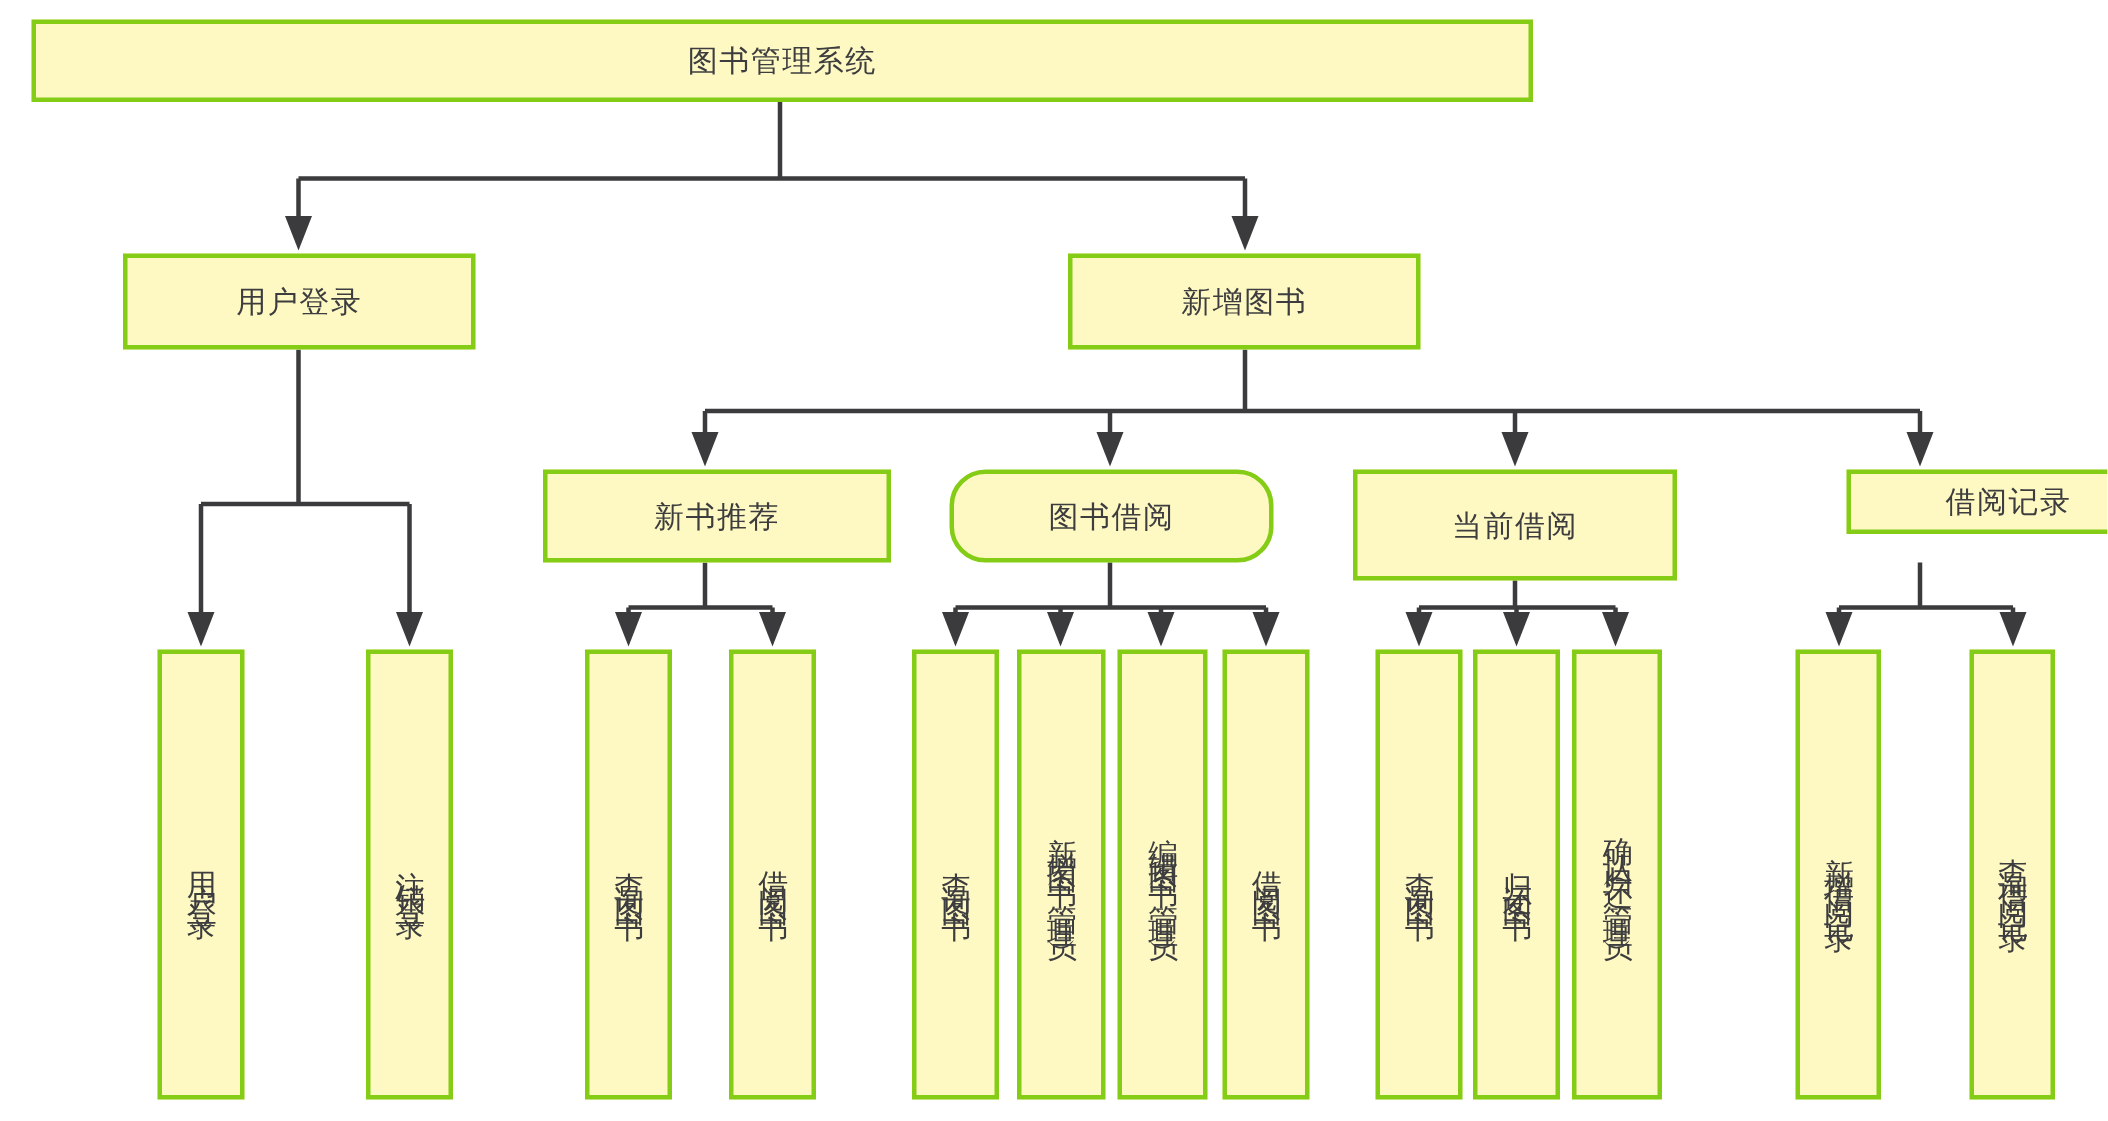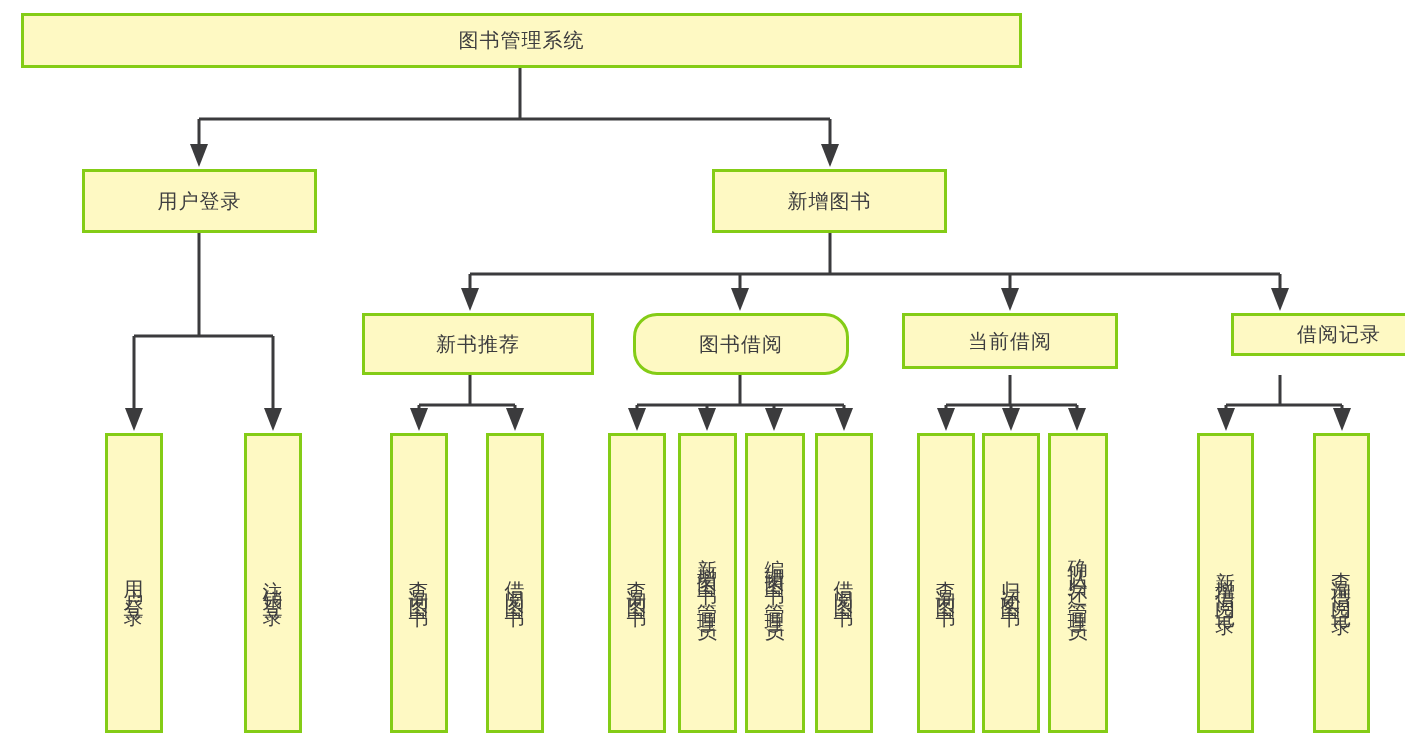--- a/index.html
+++ b/index.html
@@ -42,21 +42,21 @@
     white-space: nowrap;
   }
   
   .n-root   { left: 21px;  top: 13px;  width: 1001px; height: 55px; }
   
   .n-login  { left: 82px;  top: 169px; width: 235px; height: 64px; }
   .n-mgmt   { left: 712px; top: 169px; width: 235px; height: 64px; }
   
   .n-newb   { left: 362px;  top: 313px; width: 232px; height: 62px; }
   .n-bborrow{ left: 633px;  top: 313px; width: 216px; height: 62px; border-radius: 24px; }
-  .n-cborrow{ left: 902px;  top: 313px; width: 216px; height: 56px; }
+  .n-cborrow{ left: 902px;  top: 313px; width: 216px; height: 74px; }
   .n-brec   { left: 1231px; top: 313px; width: 216px; height: 43px; }
   
   .leaf { top: 433px; width: 58px; height: 300px; }
   .l-ulogin  { left: 105px; }
   .l-logout  { left: 244px; }
   .l-nbquery { left: 390px; }
   .l-nbborrow{ left: 486px; }
   .l-bbquery { left: 608px; }
   .l-bbadd   { left: 678px; width: 59px; }
   .l-bbedit  { left: 745px; width: 60px; }

